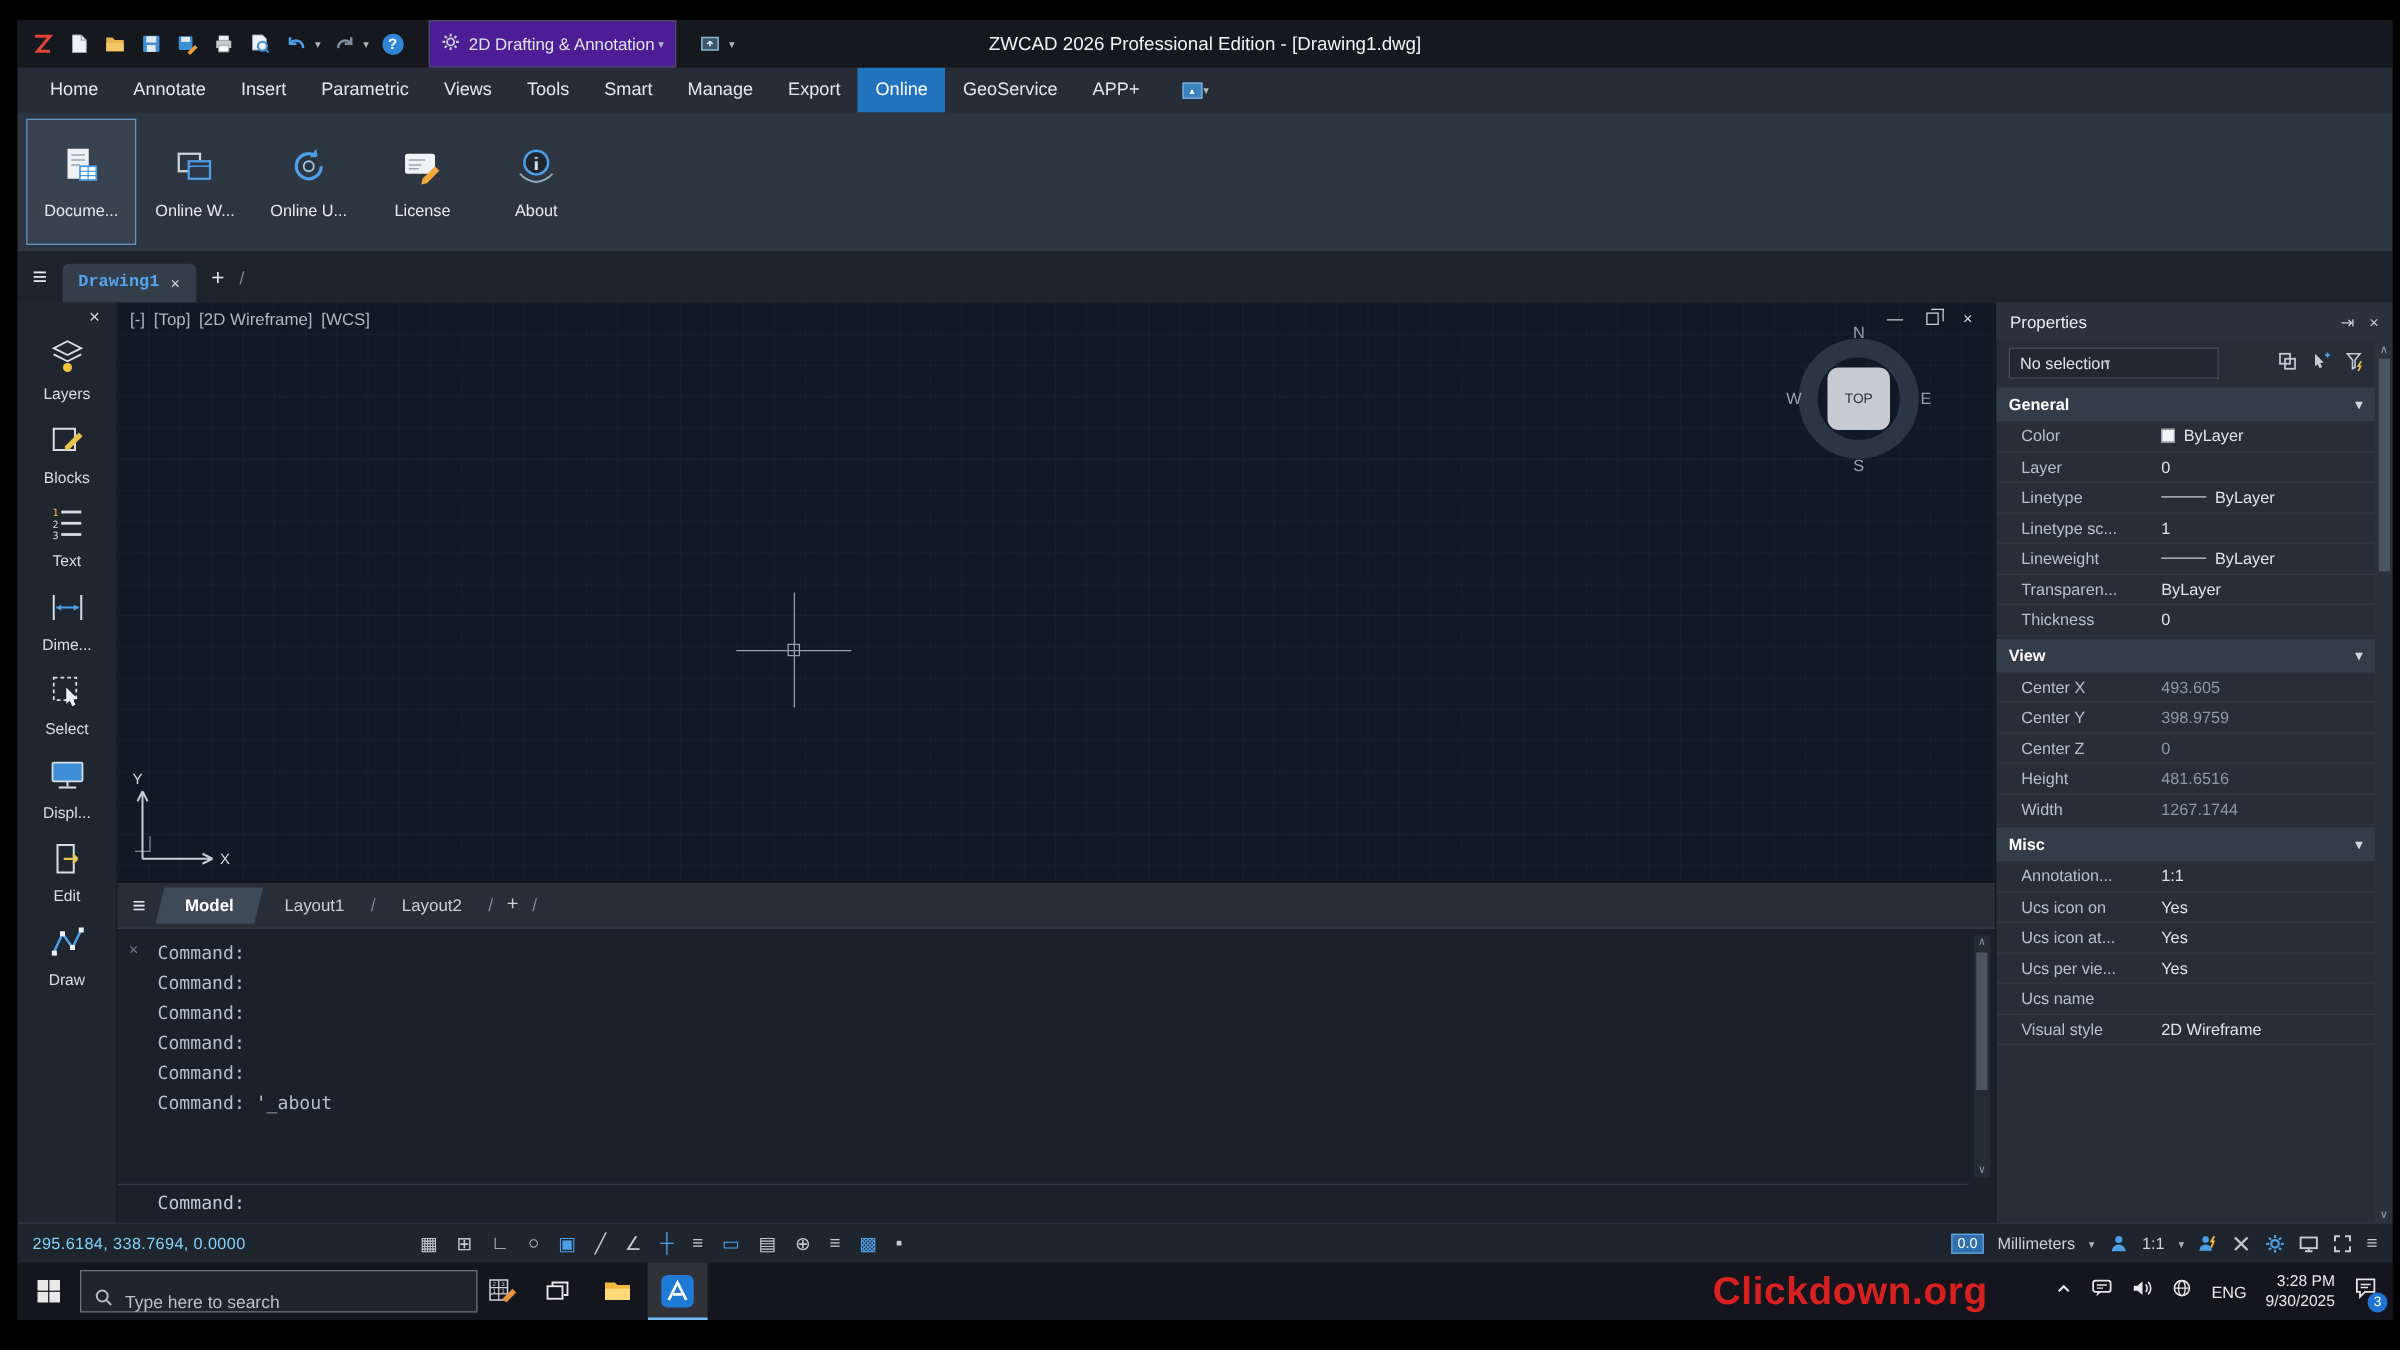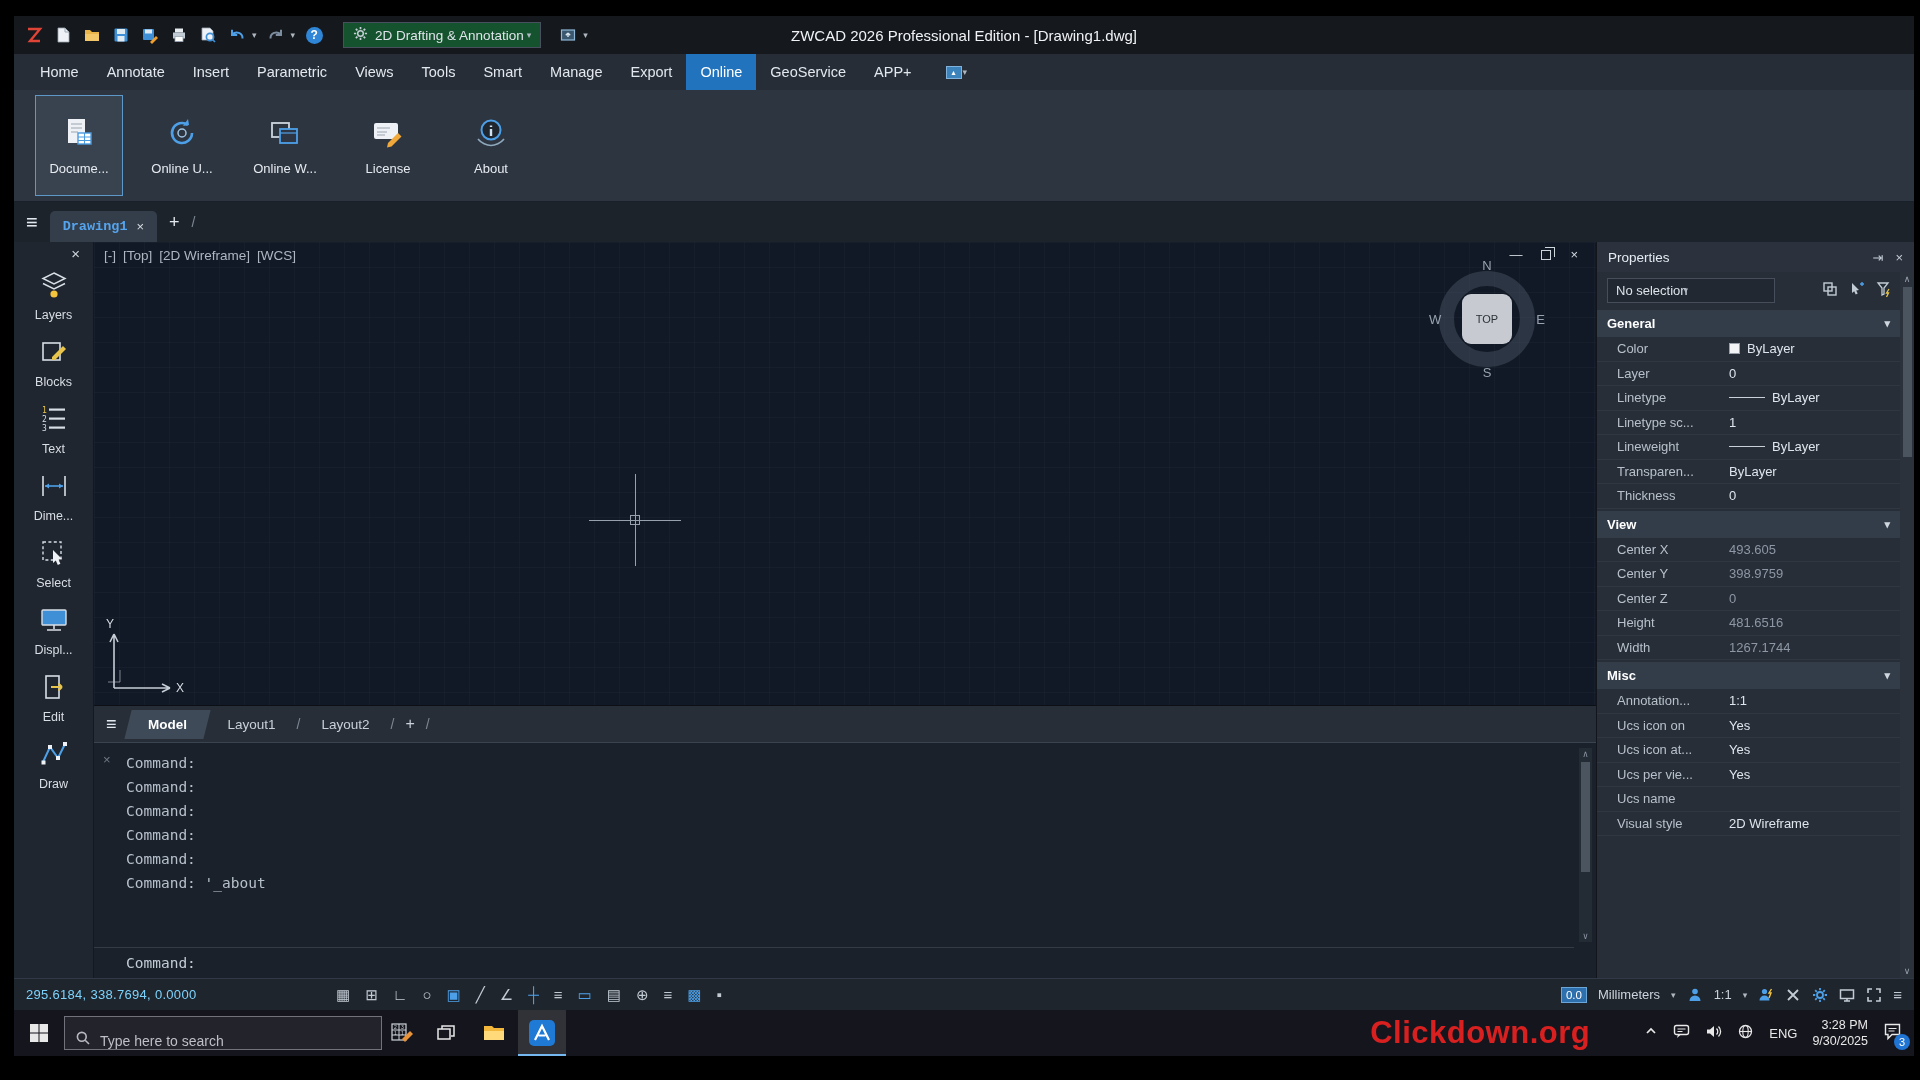--- a/index.html
+++ b/index.html
@@ -9,37 +9,37 @@
     background:#242b35; display:flex; flex-direction:column; overflow:hidden; }
 
   
   .titlebar { height:38px; background:#15181d; display:flex; align-items:center;
     padding:0 10px; gap:8px; position:relative; flex:0 0 auto; }
   .qat { display:flex; align-items:center; gap:9px; }
   .qat-ico { width:20px; height:20px; display:flex; align-items:center; justify-content:center; }
   .caret { font-size:9px; color:#aeb6bf; margin-left:-4px; }
   .help-badge { width:17px; height:17px; border-radius:50%; background:#2f86d6; color:#fff;
     font-size:12px; font-weight:bold; display:flex; align-items:center; justify-content:center; }
-  .ws-select { display:flex; align-items:center; gap:7px; background:#14532d;
-    border:1px solid #47505c; height:26px; padding:0 9px; color:#dfe4ea; font-size:13.5px; margin-left:10px; }
+  .ws-select { display:flex; align-items:center; gap:7px; background:#4c1d95;
+    border:1px solid #47505c; height:38px; padding:0 9px; color:#dfe4ea; font-size:13.5px; margin-left:10px; }
   .win-title { position:absolute; left:50%; transform:translateX(-50%); color:#f0f2f5;
     font-size:15px; white-space:nowrap; }
 
   
   .tabs-row { height:36px; background:#262d37; display:flex; align-items:stretch;
     padding-left:12px; color:#e3e8ee; font-size:14.5px; flex:0 0 auto; }
   .rtab { display:flex; align-items:center; padding:0 14px; }
   .rtab.active { background:#2173bd; color:#fff; }
   .ribbon-extra { display:flex; align-items:center; gap:5px; margin-left:20px; }
   .rx-box { width:16px; height:13px; background:#3c82bb; border:1px solid #7fb3dd;
     display:flex; align-items:center; justify-content:center; color:#fff; font-size:8px; }
 
   
   .ribbon-panel { height:112px; background:#2d3541; display:flex; align-items:stretch;
-    padding:5px 21px; gap:15px; flex:0 0 auto; border-bottom:1px solid #1a2027; }
+    padding:5px 7px; gap:3px; flex:0 0 auto; border-bottom:1px solid #1a2027; }
   .rbtn { width:88px; display:flex; flex-direction:column; align-items:center;
     justify-content:center; gap:8px; color:#e7ebf0; font-size:13px; border:1px solid transparent; }
   .rbtn.hl { background:#39434f; border-color:#5d98c8; }
 
   
   .doc-tabs { height:40px; background:#1d232b; display:flex; align-items:flex-end;
     padding:0 12px; gap:12px; flex:0 0 auto; }
   .burger { color:#e3e8ee; font-size:20px; align-self:center; }
   .dtab { display:flex; align-items:center; gap:9px; background:#343e4a; height:31px;
     padding:0 13px; border-radius:5px 5px 0 0; }
@@ -296,36 +296,36 @@
             </g>
             <rect x="16" y="17" width="13" height="11" fill="#fff" stroke="#4a9ae0" stroke-width="1.4"></rect>
             <path d="M16 21h13M16 24.5h13M22.5 17v11" stroke="#4a9ae0" stroke-width="1"></path>
           </svg>
       </span>
       <span>Docume...</span>
     </div>
     <div class="rbtn">
       <span>
         <svg width="34" height="34" viewBox="0 0 34 34">
+            <rect x="4" y="7" width="17" height="14" fill="none" stroke="#cdd5dd" stroke-width="1.8"></rect>
+            <rect x="12" y="13" width="17" height="14" fill="#2d3642" stroke="#4da0e8" stroke-width="1.8"></rect>
+            <path d="M12 17h17" stroke="#4da0e8" stroke-width="1.2"></path>
+          </svg>
+      </span>
+      <span>Online W...</span>
+    </div>
+    <div class="rbtn">
+      <span>
+        <svg width="34" height="34" viewBox="0 0 34 34">
             <path d="M27 17a10 10 0 1 1-4-8" fill="none" stroke="#4da0e8" stroke-width="2.6"></path>
             <path d="M23 3l1 6-6 1z" fill="#4da0e8"></path>
             <circle cx="17" cy="17" r="4" fill="none" stroke="#9fc4e4" stroke-width="1.5"></circle>
           </svg>
       </span>
       <span>Online U...</span>
-    </div>
-    <div class="rbtn">
-      <span>
-        <svg width="34" height="34" viewBox="0 0 34 34">
-            <rect x="4" y="7" width="17" height="14" fill="none" stroke="#cdd5dd" stroke-width="1.8"></rect>
-            <rect x="12" y="13" width="17" height="14" fill="#2d3642" stroke="#4da0e8" stroke-width="1.8"></rect>
-            <path d="M12 17h17" stroke="#4da0e8" stroke-width="1.2"></path>
-          </svg>
-      </span>
-      <span>Online W...</span>
     </div>
     <div class="rbtn">
       <span>
         <svg width="34" height="34" viewBox="0 0 34 34">
             <rect x="3" y="7" width="24" height="16" rx="2" fill="#eef1f5"></rect>
             <g stroke="#9aa6b2" stroke-width="1.2">
               <path d="M6 12h13M6 16h10M6 19h8"></path>
             </g>
             <path d="M17 27l10-10 3.5 3.5-10 10-4.5 1z" fill="#f2a93b"></path>
           </svg>

